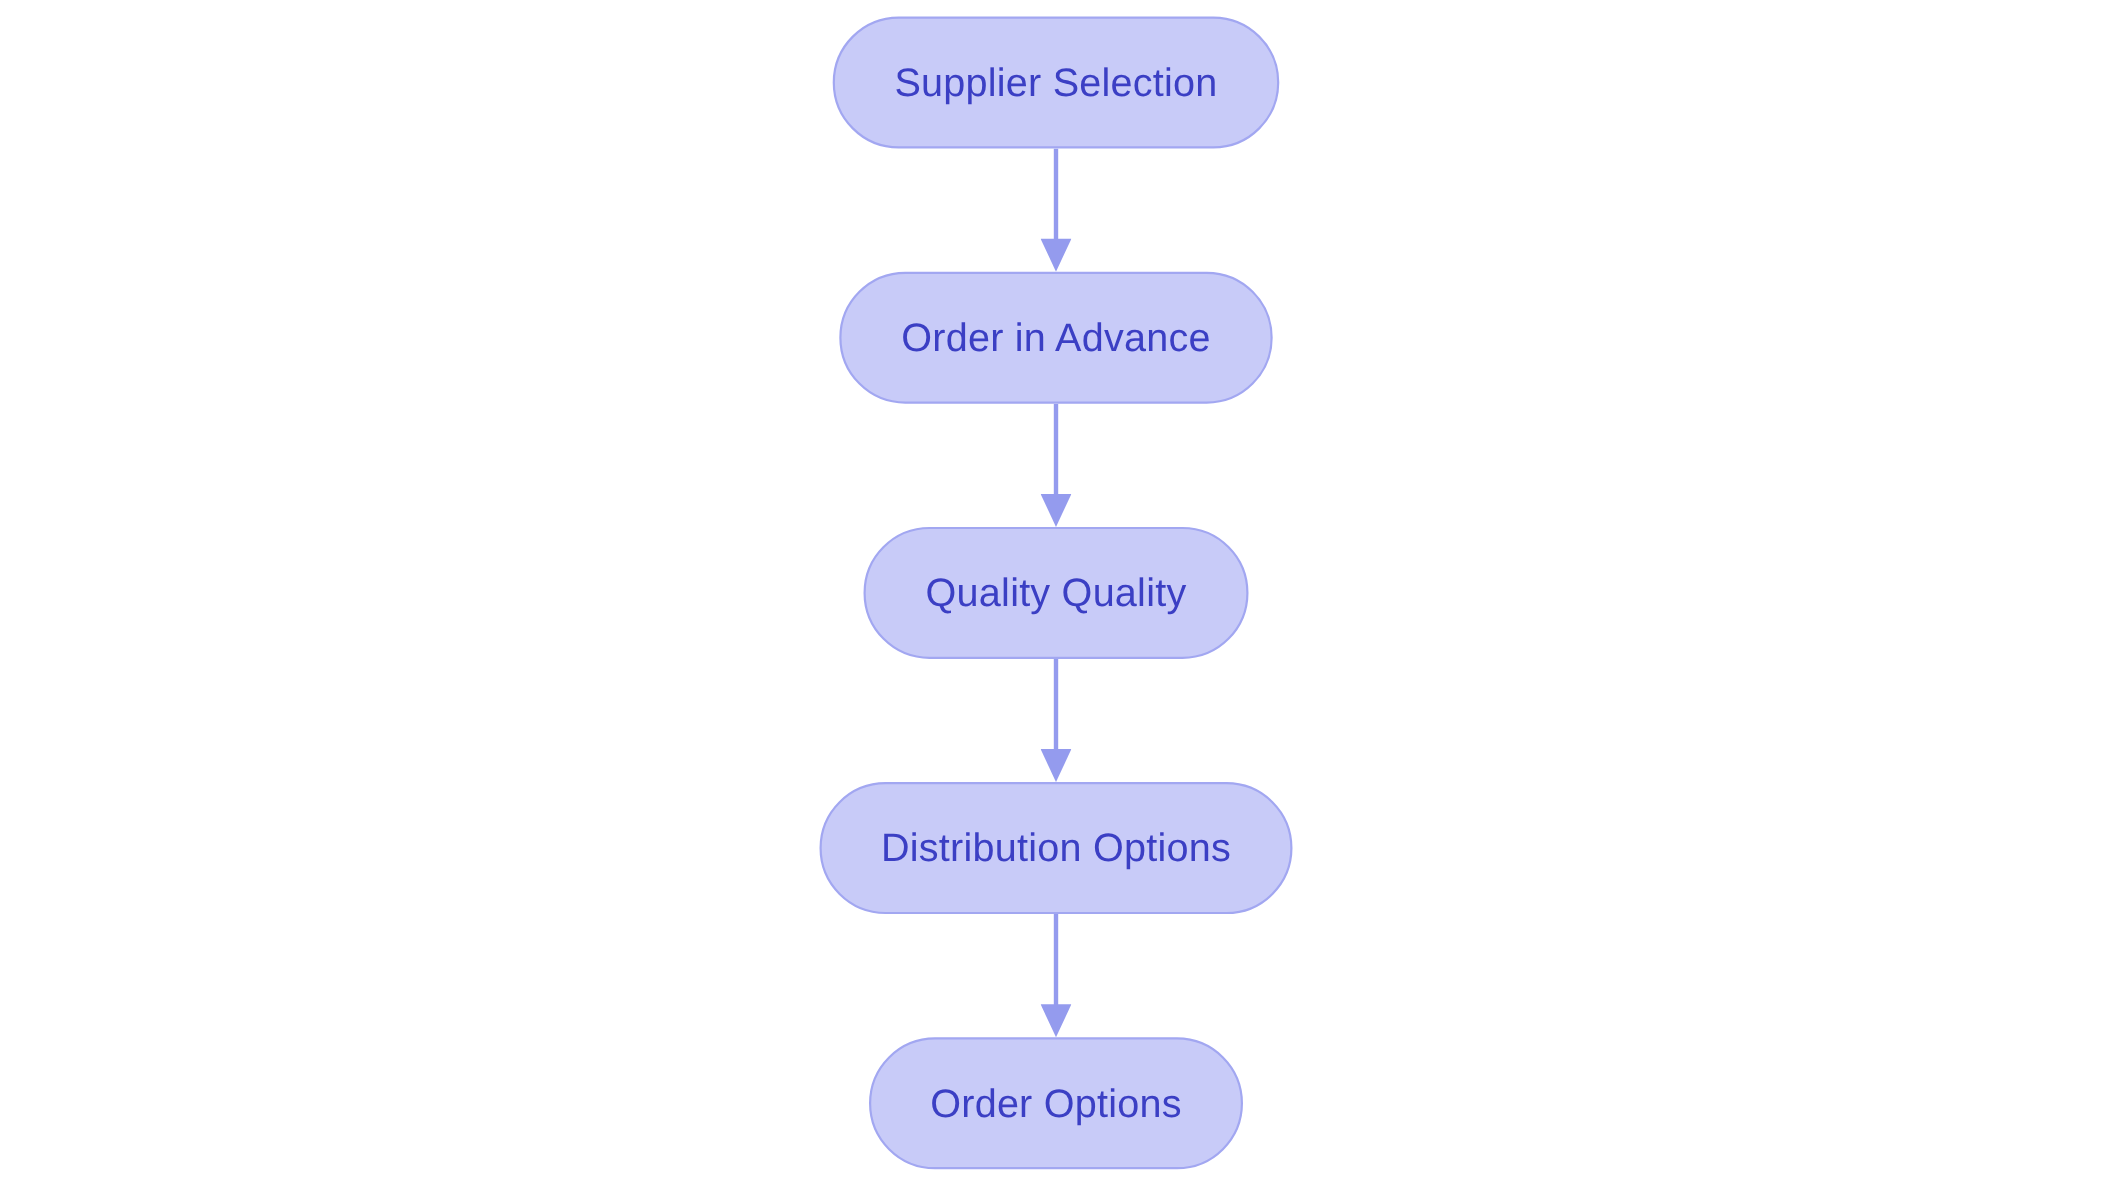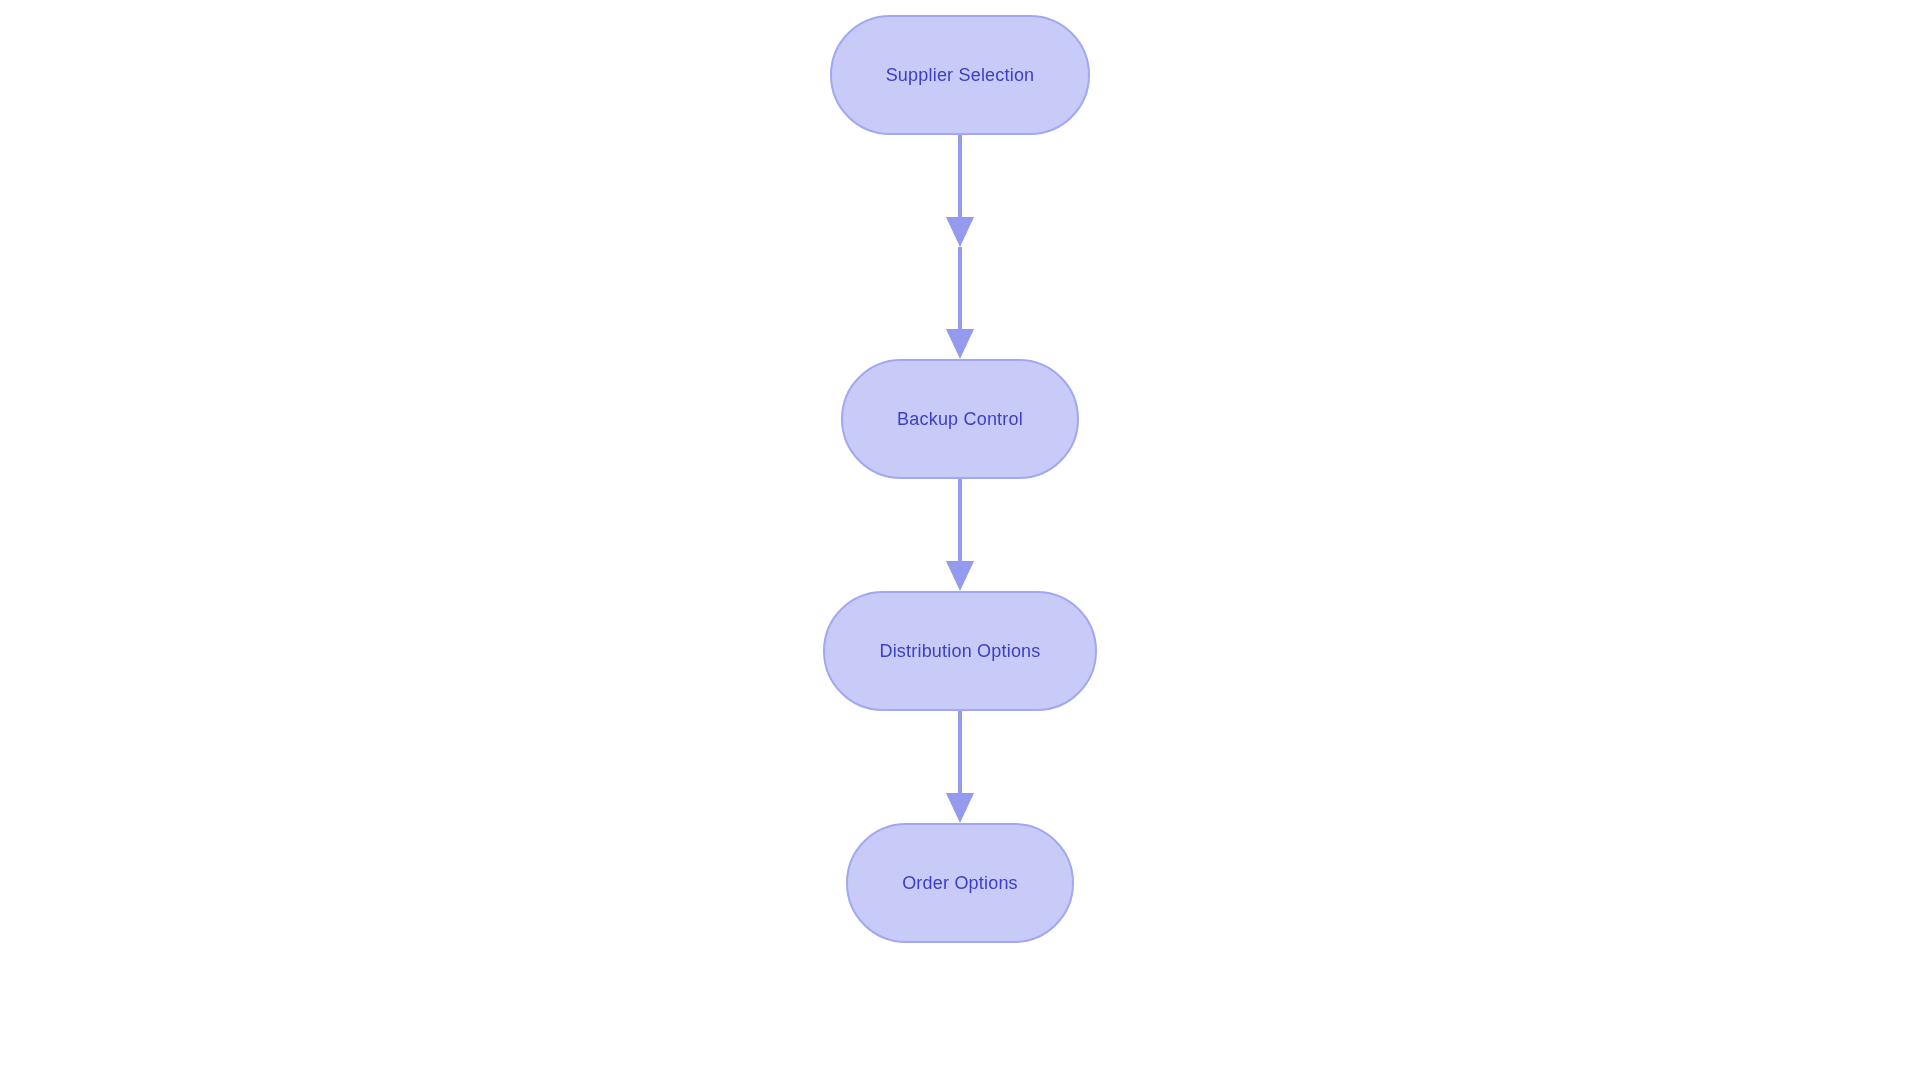--- a/index.html
+++ b/index.html
@@ -25,21 +25,21 @@
     align-items: center;
     padding-top: 15px;
   }
   .node {
     height: 120px;
     padding: 0 54px;
     border-radius: 60px;
     background: var(--node-fill);
     border: 2px solid var(--node-border);
     color: var(--node-text);
-    font-size: 18px;
+    font-size: 36px;
     letter-spacing: 0.2px;
     display: flex;
     align-items: center;
     justify-content: center;
     white-space: nowrap;
     flex: 0 0 auto;
   }
   .arrow {
     flex: 0 0 auto;
     display: block;
@@ -57,27 +57,28 @@
 
 <div class="canvas">
 
   <div class="node">Supplier Selection</div>
 
   <svg class="arrow" width="28" height="112" viewBox="0 0 28 112">
     <line class="arrow-line" x1="14" y1="0" x2="14" y2="84"></line>
     <polygon class="arrow-head" points="0,82 28,82 14,112"></polygon>
   </svg>
 
+  <div class="node">Order in Advance</div>
 
   <svg class="arrow" width="28" height="112" viewBox="0 0 28 112">
     <line class="arrow-line" x1="14" y1="0" x2="14" y2="84"></line>
     <polygon class="arrow-head" points="0,82 28,82 14,112"></polygon>
   </svg>
 
-  <div class="node">Backup Control</div>
+  <div class="node">Quality Quality</div>
 
   <svg class="arrow" width="28" height="112" viewBox="0 0 28 112">
     <line class="arrow-line" x1="14" y1="0" x2="14" y2="84"></line>
     <polygon class="arrow-head" points="0,82 28,82 14,112"></polygon>
   </svg>
 
   <div class="node">Distribution Options</div>
 
   <svg class="arrow" width="28" height="112" viewBox="0 0 28 112">
     <line class="arrow-line" x1="14" y1="0" x2="14" y2="84"></line>

